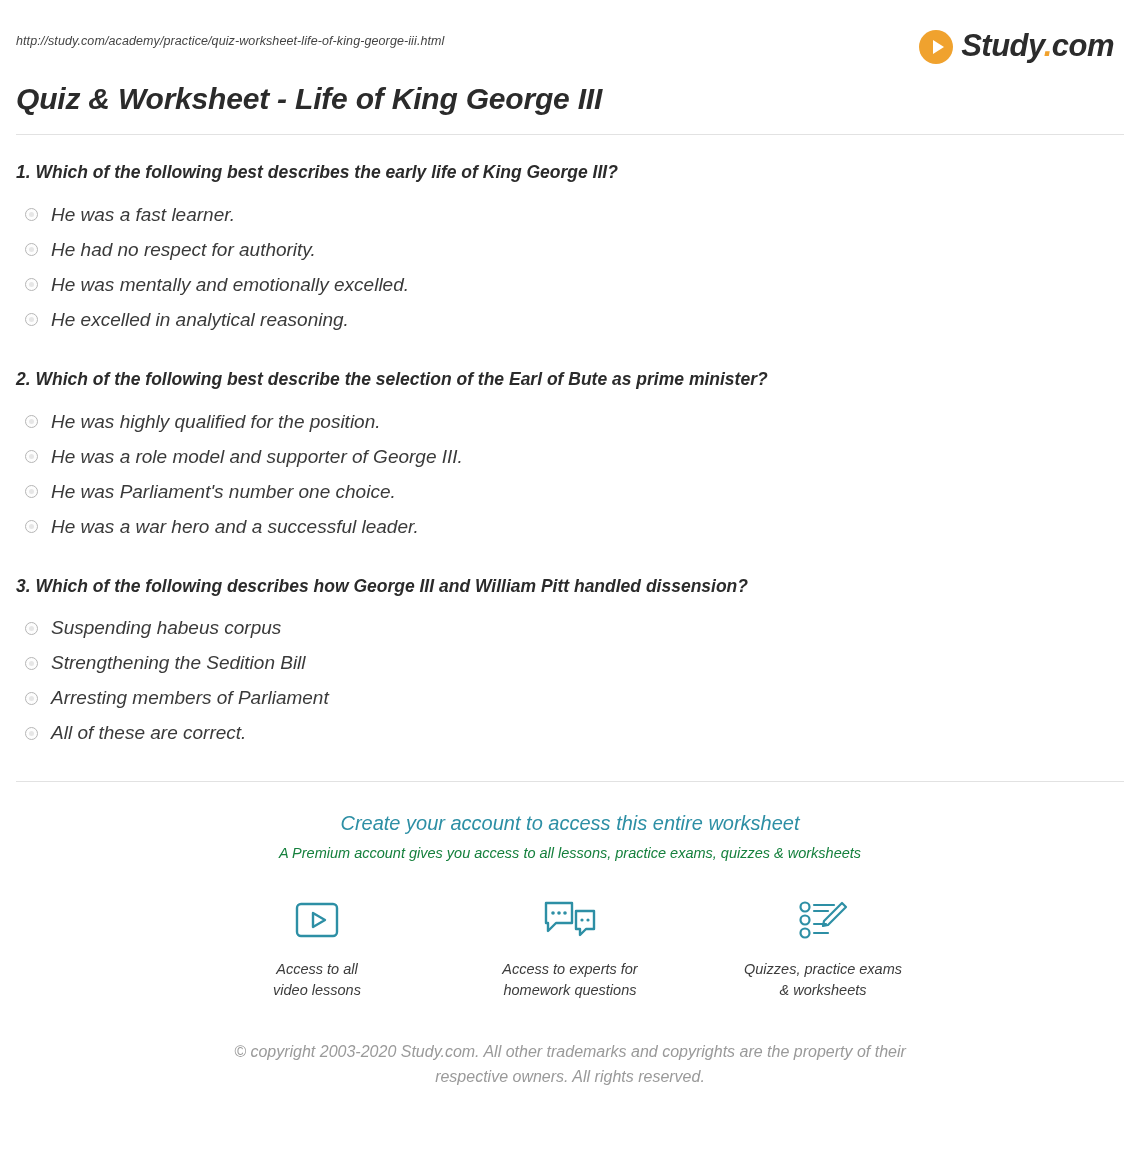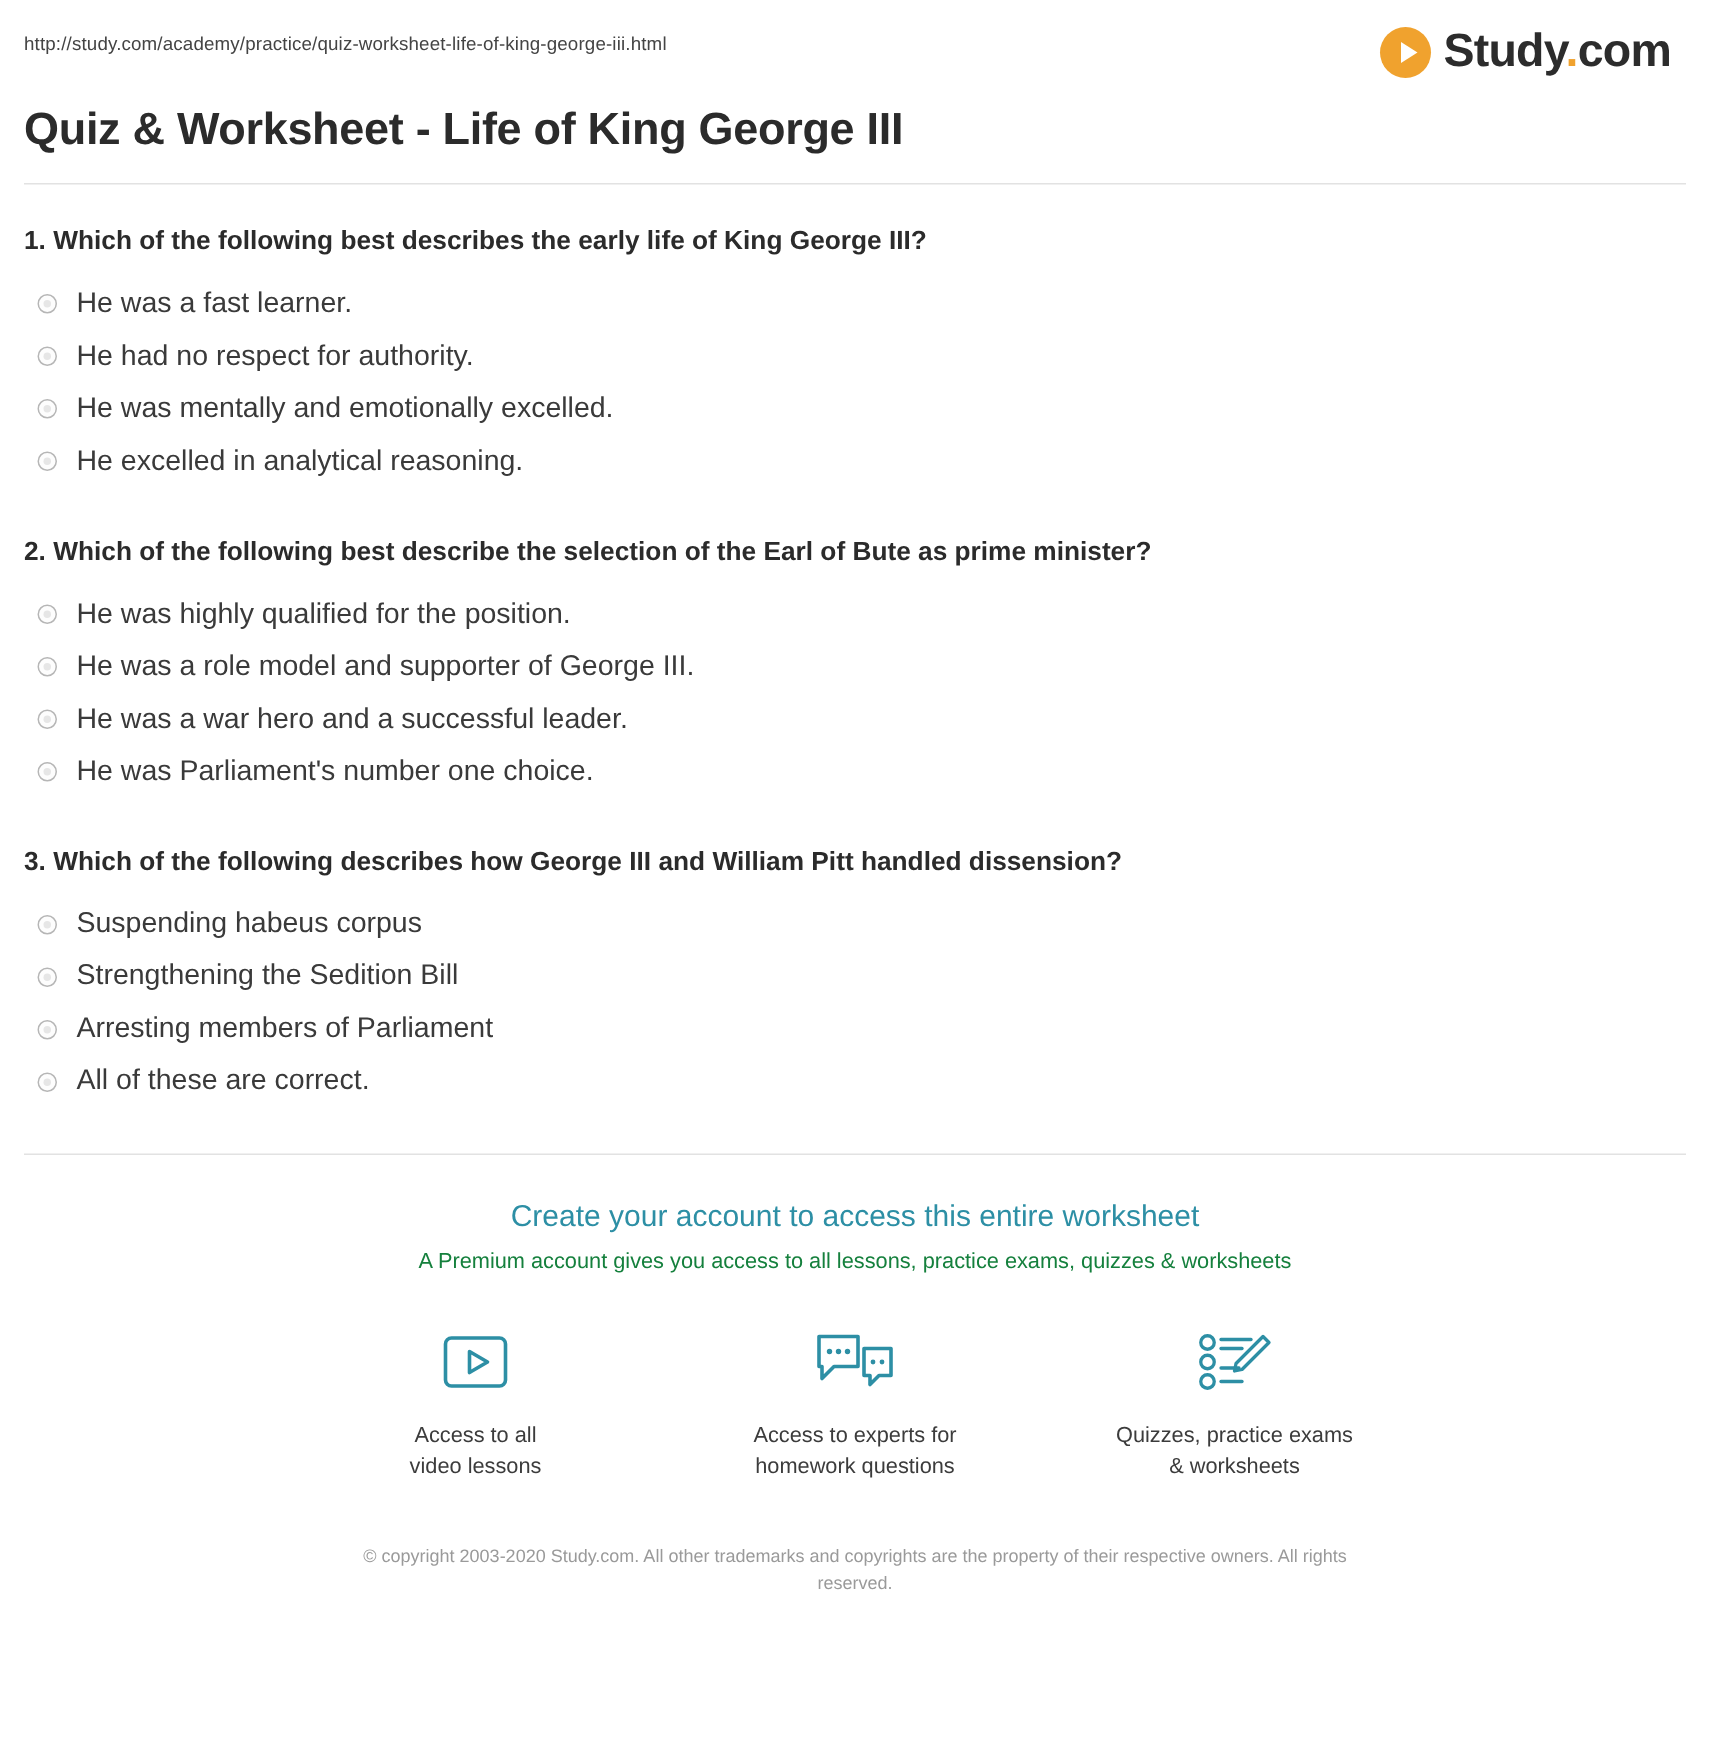--- a/index.html
+++ b/index.html
@@ -11,21 +11,22 @@
   body {
     width: 1140px;
     height: 1169px;
     font-family: "Liberation Sans", sans-serif;
     color: #333333;
     position: relative;
     overflow: hidden;
   }
   .page {
     width: 1140px;
-    padding: 4px 16px;
+    padding: 16px 16px;
+    font-style: italic;
   }
   
   .header {
     display: flex;
     align-items: flex-start;
     justify-content: space-between;
     padding: 12px 0 8px 0;
     min-height: 54px;
   }
   .url {
@@ -155,21 +156,21 @@
   }
   .feature-label {
     font-size: 14.5px;
     color: #3c3c3c;
     line-height: 1.4;
     white-space: pre-line;
   }
   .feature-icon { height: 46px; display: flex; align-items: center; }
 
   .copyright {
-    font-size: 12px;
+    font-size: 16px;
     color: #9a9a9a;
     line-height: 1.55;
     max-width: 700px;
     margin: 12px auto;
     padding-bottom: 18px;
   }
 </style>
 </head>
 <body>
 
@@ -211,25 +212,25 @@
     <div class="choice">
       <span class="radio"></span>
       <span class="choice-label">He was highly qualified for the position.</span>
     </div>
     <div class="choice">
       <span class="radio"></span>
       <span class="choice-label">He was a role model and supporter of George III.</span>
     </div>
     <div class="choice">
       <span class="radio"></span>
+      <span class="choice-label">He was Parliament's number one choice.</span>
+    </div>
+    <div class="choice">
+      <span class="radio"></span>
       <span class="choice-label">He was a war hero and a successful leader.</span>
-    </div>
-    <div class="choice">
-      <span class="radio"></span>
-      <span class="choice-label">He was Parliament's number one choice.</span>
     </div>
   </div>
 
   <div class="question-block">
     <p class="question-text">3. Which of the following describes how George III and William Pitt handled dissension?</p>
     <div class="choice">
       <span class="radio"></span>
       <span class="choice-label">Suspending habeus corpus</span>
     </div>
     <div class="choice">

